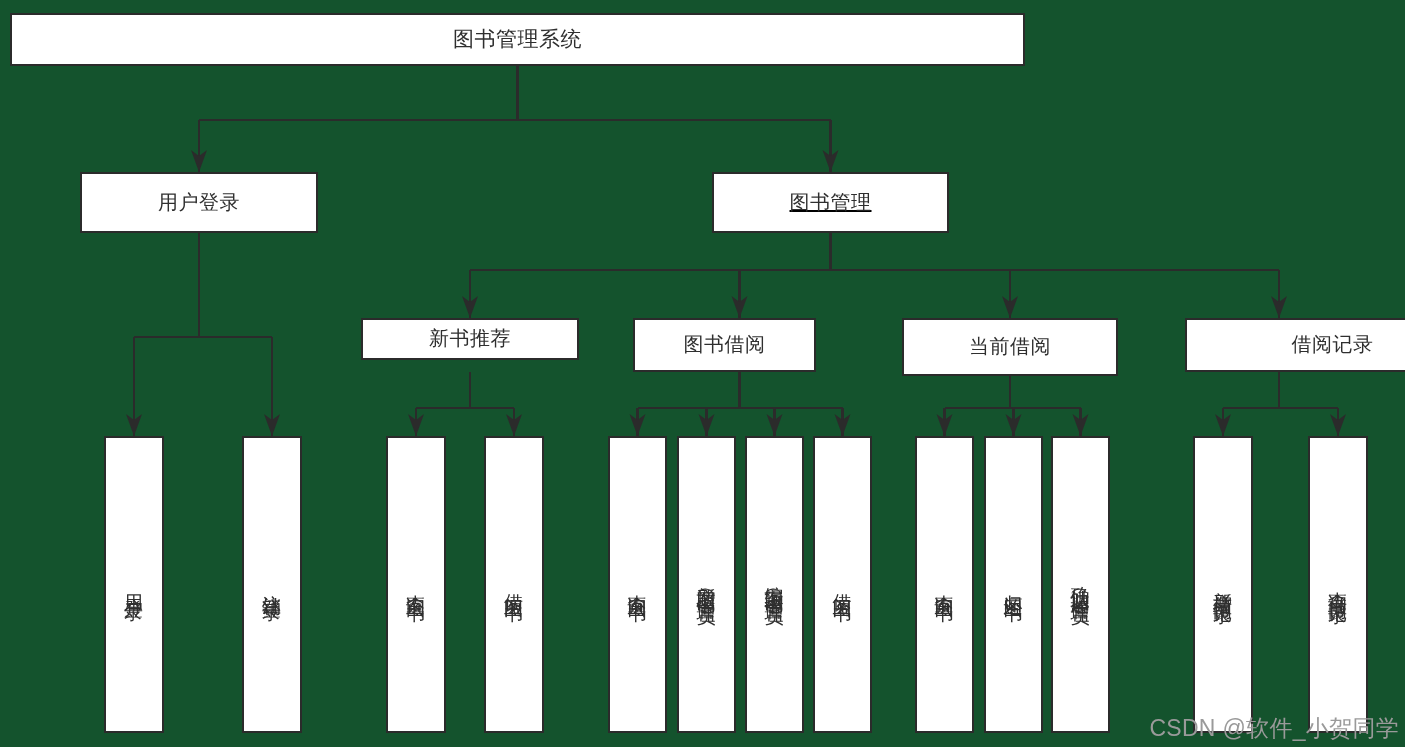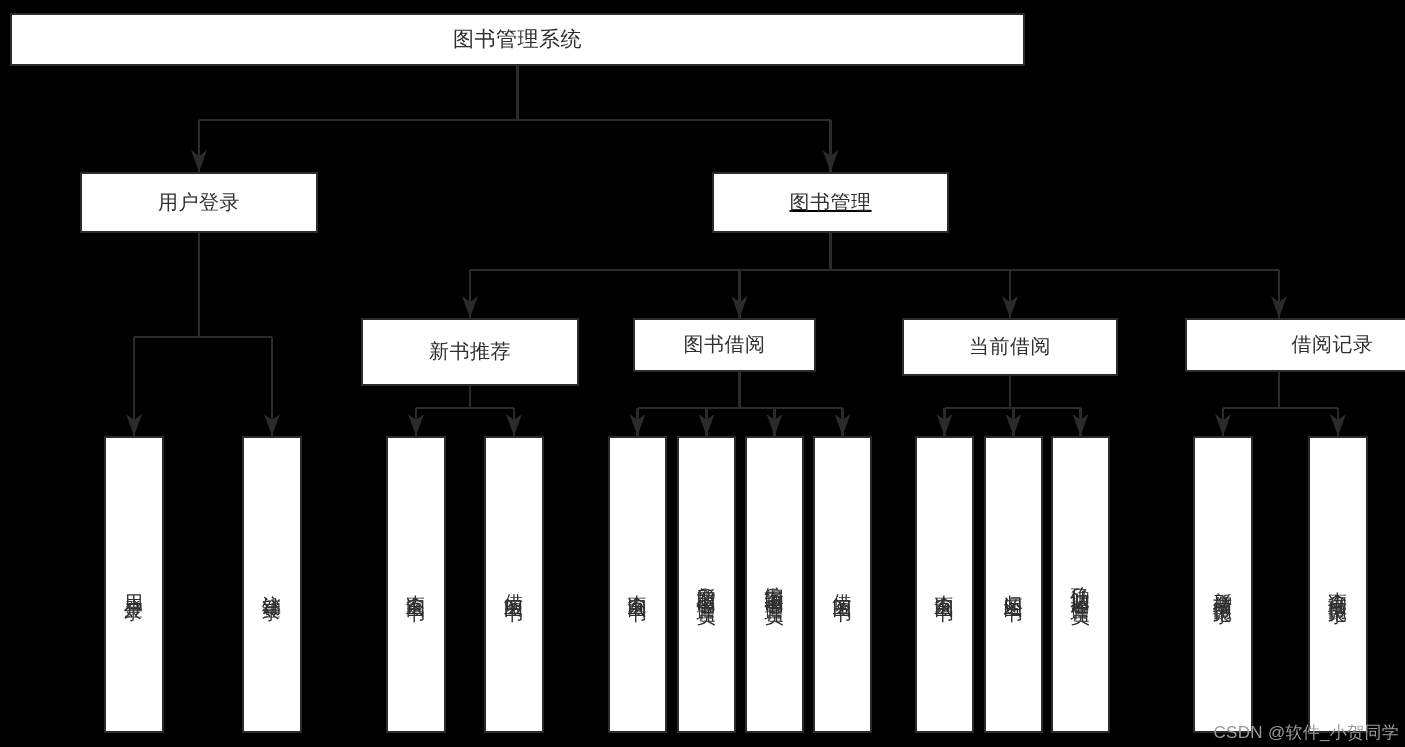--- a/index.html
+++ b/index.html
@@ -7,21 +7,21 @@
     padding: 0;
     background: #ffffff;
   }
   body {
     font-family: "Liberation Sans", "DejaVu Sans", sans-serif;
   }
   #diagram-root {
     position: relative;
     width: 1405px;
     height: 747px;
-    background: #000000;
+    background: #14532d;
     overflow: hidden;
   }
   #edges-layer {
     position: absolute;
     left: 0;
     top: 0;
     width: 1405px;
     height: 747px;
   }
   .node-box {
@@ -50,21 +50,21 @@
     line-height: 1;
   }
   .node-box.root .node-label {
     font-size: 21px;
   }
   .watermark {
     position: absolute;
     right: 6px;
     bottom: 3px;
     color: #9a9a9a;
-    font-size: 17px;
+    font-size: 23px;
     letter-spacing: 0.3px;
     white-space: nowrap;
     pointer-events: none;
   }
 </style>
 </head>
 <body>
 
 <div id="diagram-root">
 
@@ -126,21 +126,21 @@
   <div id="nodes-layer">
       <div class="node-box root" style="left: 10px; top: 13px; width: 1015px; height: 53px;">
         <span class="node-label">图书管理系统</span>
       </div>
       <div class="node-box" style="left: 80px; top: 172px; width: 238px; height: 61px;">
         <span class="node-label">用户登录</span>
       </div>
       <div class="node-box" style="left: 712px; top: 172px; width: 237px; height: 61px; text-decoration: underline;">
         <span class="node-label">图书管理</span>
       </div>
-      <div class="node-box" style="left: 361px; top: 318px; width: 218px; height: 68px;">
+      <div class="node-box" style="left: 361px; top: 318px; width: 218px; height: 42px;">
         <span class="node-label">新书推荐</span>
       </div>
       <div class="node-box" style="left: 633px; top: 318px; width: 183px; height: 54px;">
         <span class="node-label">图书借阅</span>
       </div>
       <div class="node-box" style="left: 902px; top: 318px; width: 216px; height: 58px;">
         <span class="node-label">当前借阅</span>
       </div>
       <div class="node-box" style="left: 1185px; top: 318px; width: 252px; height: 54px; padding-left: 43px;">
         <span class="node-label">借阅记录</span>

